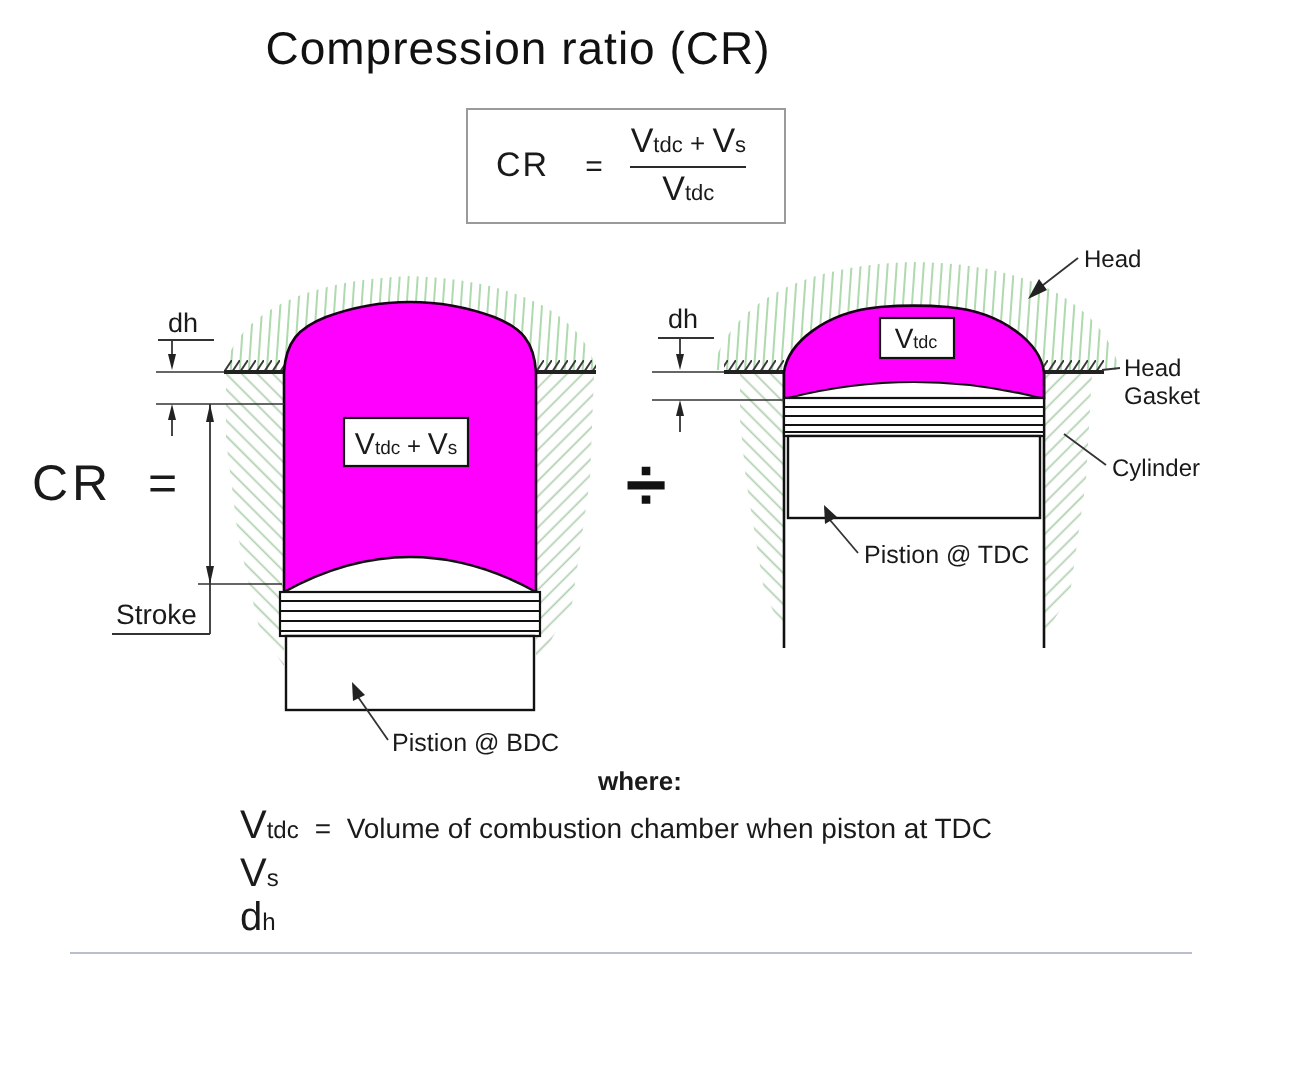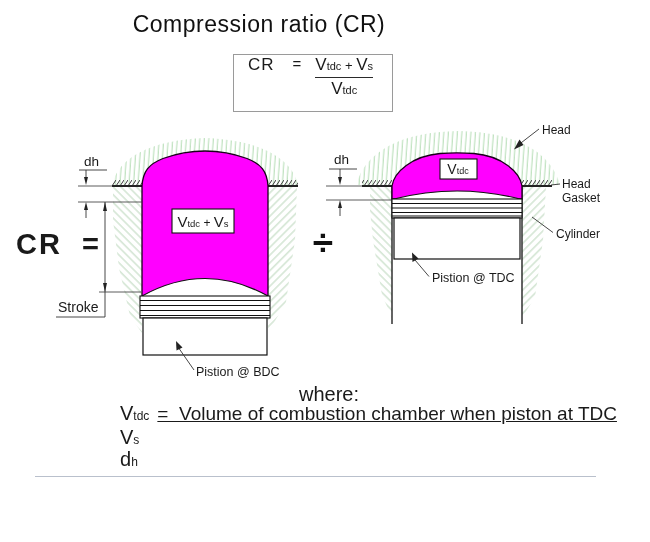--- a/index.html
+++ b/index.html
@@ -1,36 +1,36 @@
 <!DOCTYPE html>
 <html><head>
 <meta charset="utf-8">
 <style>
   html,body{margin:0;padding:0;background:#fff;}
   #stage{position:relative;width:650px;height:542px;background:#ffffff;overflow:hidden;
          font-family:"Liberation Sans",sans-serif;color:#1a1a1a;}
   .abs{position:absolute;}
   #title{left:0;top:11px;width:518px;text-align:center;font-size:23px;letter-spacing:.5px;color:#111;}
   #formula-box{left:233px;top:54px;width:160px;height:58px;border:1px solid #9a9a9a;background:#fff;
-               display:flex;align-items:flex-start;padding:0 0 0 14px;box-sizing:border-box;}
+               display:flex;align-items:center;padding:0 0 0 14px;box-sizing:border-box;}
   .f-cr{font-size:17px;letter-spacing:1px;}
   .f-eq{font-size:15px;margin:0 14px 0 18px;}
   .frac{display:inline-flex;flex-direction:column;align-items:center;}
   .frac-row{display:flex;align-items:baseline;white-space:pre;}
   .frac-bar{height:1px;background:#2a2a2a;width:100%;margin:2px 0 1px 0;}
   .bigv{font-size:17px;}
   .subv{font-size:11px;}
   .plus{font-size:13px;}
-  #cr-equals{left:16px;top:228px;font-size:29px;letter-spacing:2px;white-space:pre;font-weight:bold;}
+  #cr-equals{left:16px;top:228px;font-size:25px;letter-spacing:2px;white-space:pre;}
   #divide-sign{left:303px;top:222px;width:40px;text-align:center;font-size:37px;font-weight:bold;color:#111;}
-  #where-label{left:299px;top:383px;font-size:20px;}
+  #where-label{left:299px;top:383px;font-size:13px;font-weight:bold;}
   .def-row{display:flex;align-items:baseline;white-space:pre;}
   .def-sym{font-size:20px;}
   .def-sub{font-size:12px;}
-  .def-text{font-size:19px;margin-left:8px;text-decoration:underline;}
+  .def-text{font-size:14px;margin-left:8px;}
   #def-1{left:120px;top:402px;}
   #def-2{left:120px;top:426px;}
   #def-3{left:120px;top:448px;}
   #bottom-rule{left:35px;top:476px;width:561px;height:1px;background:#b9c0cc;}
   svg text{font-family:"Liberation Sans",sans-serif;fill:#1a1a1a;}
 </style>
 </head>
 <body>
 
 <div id="stage">

